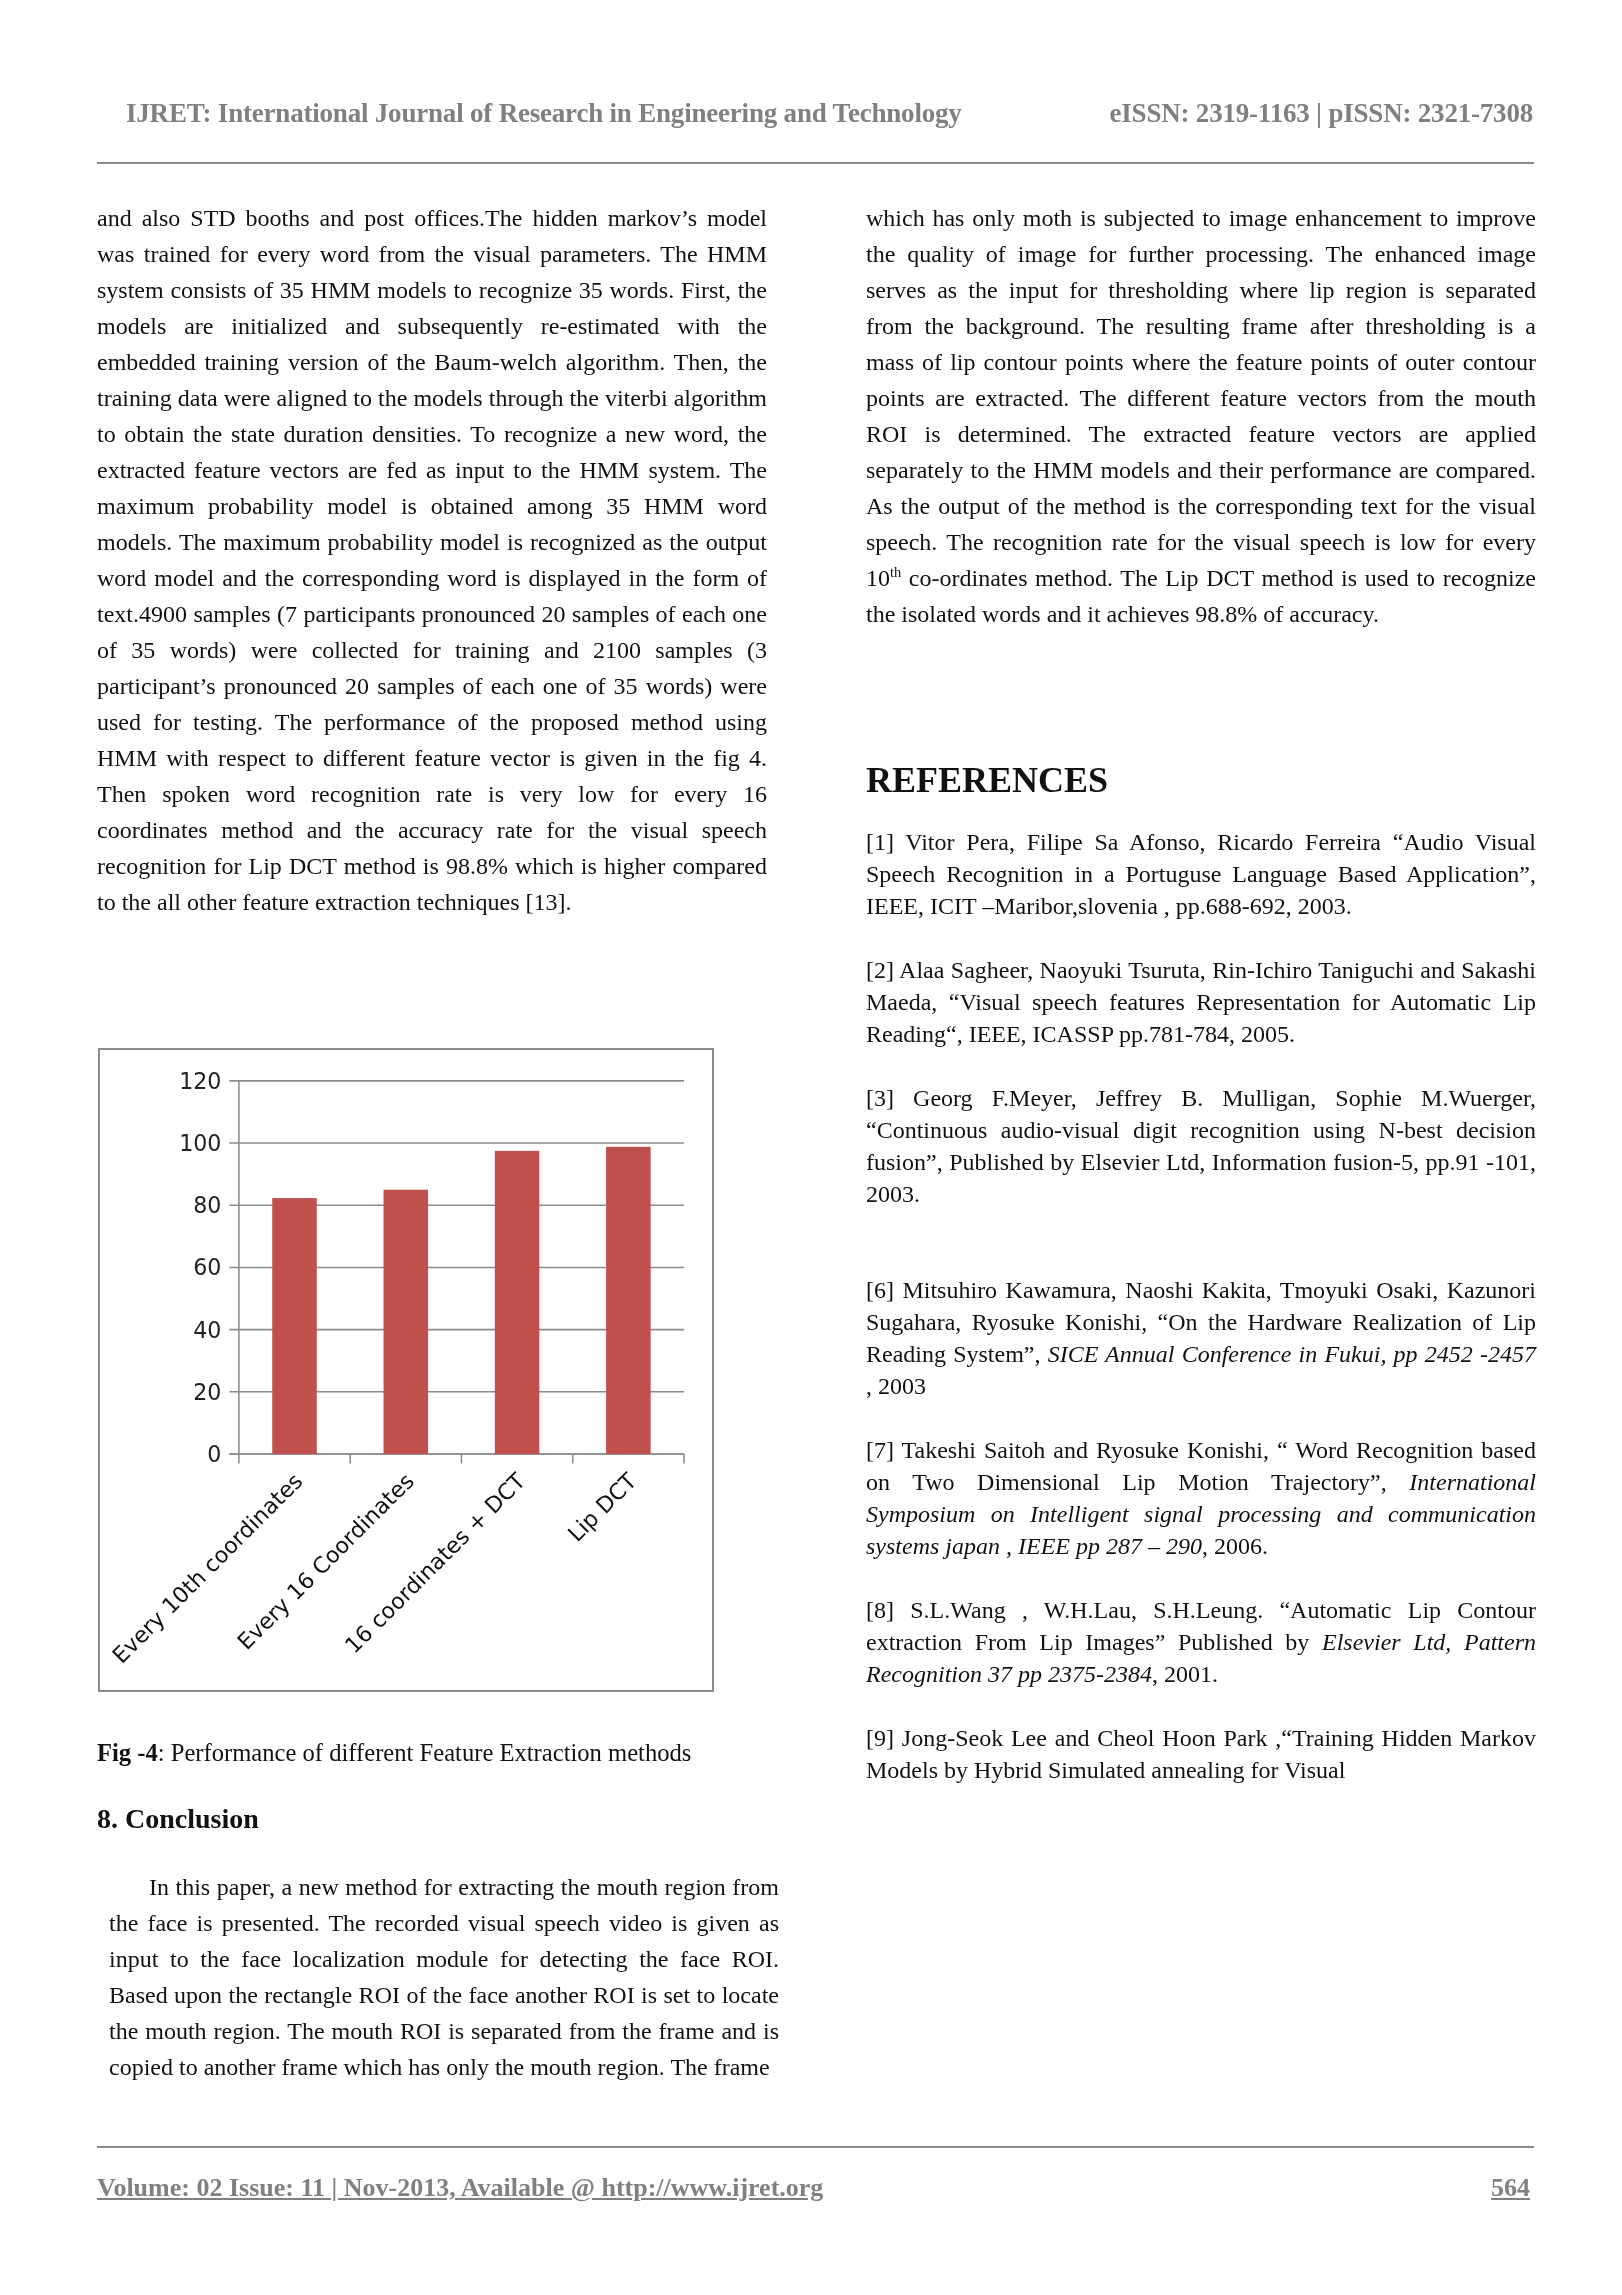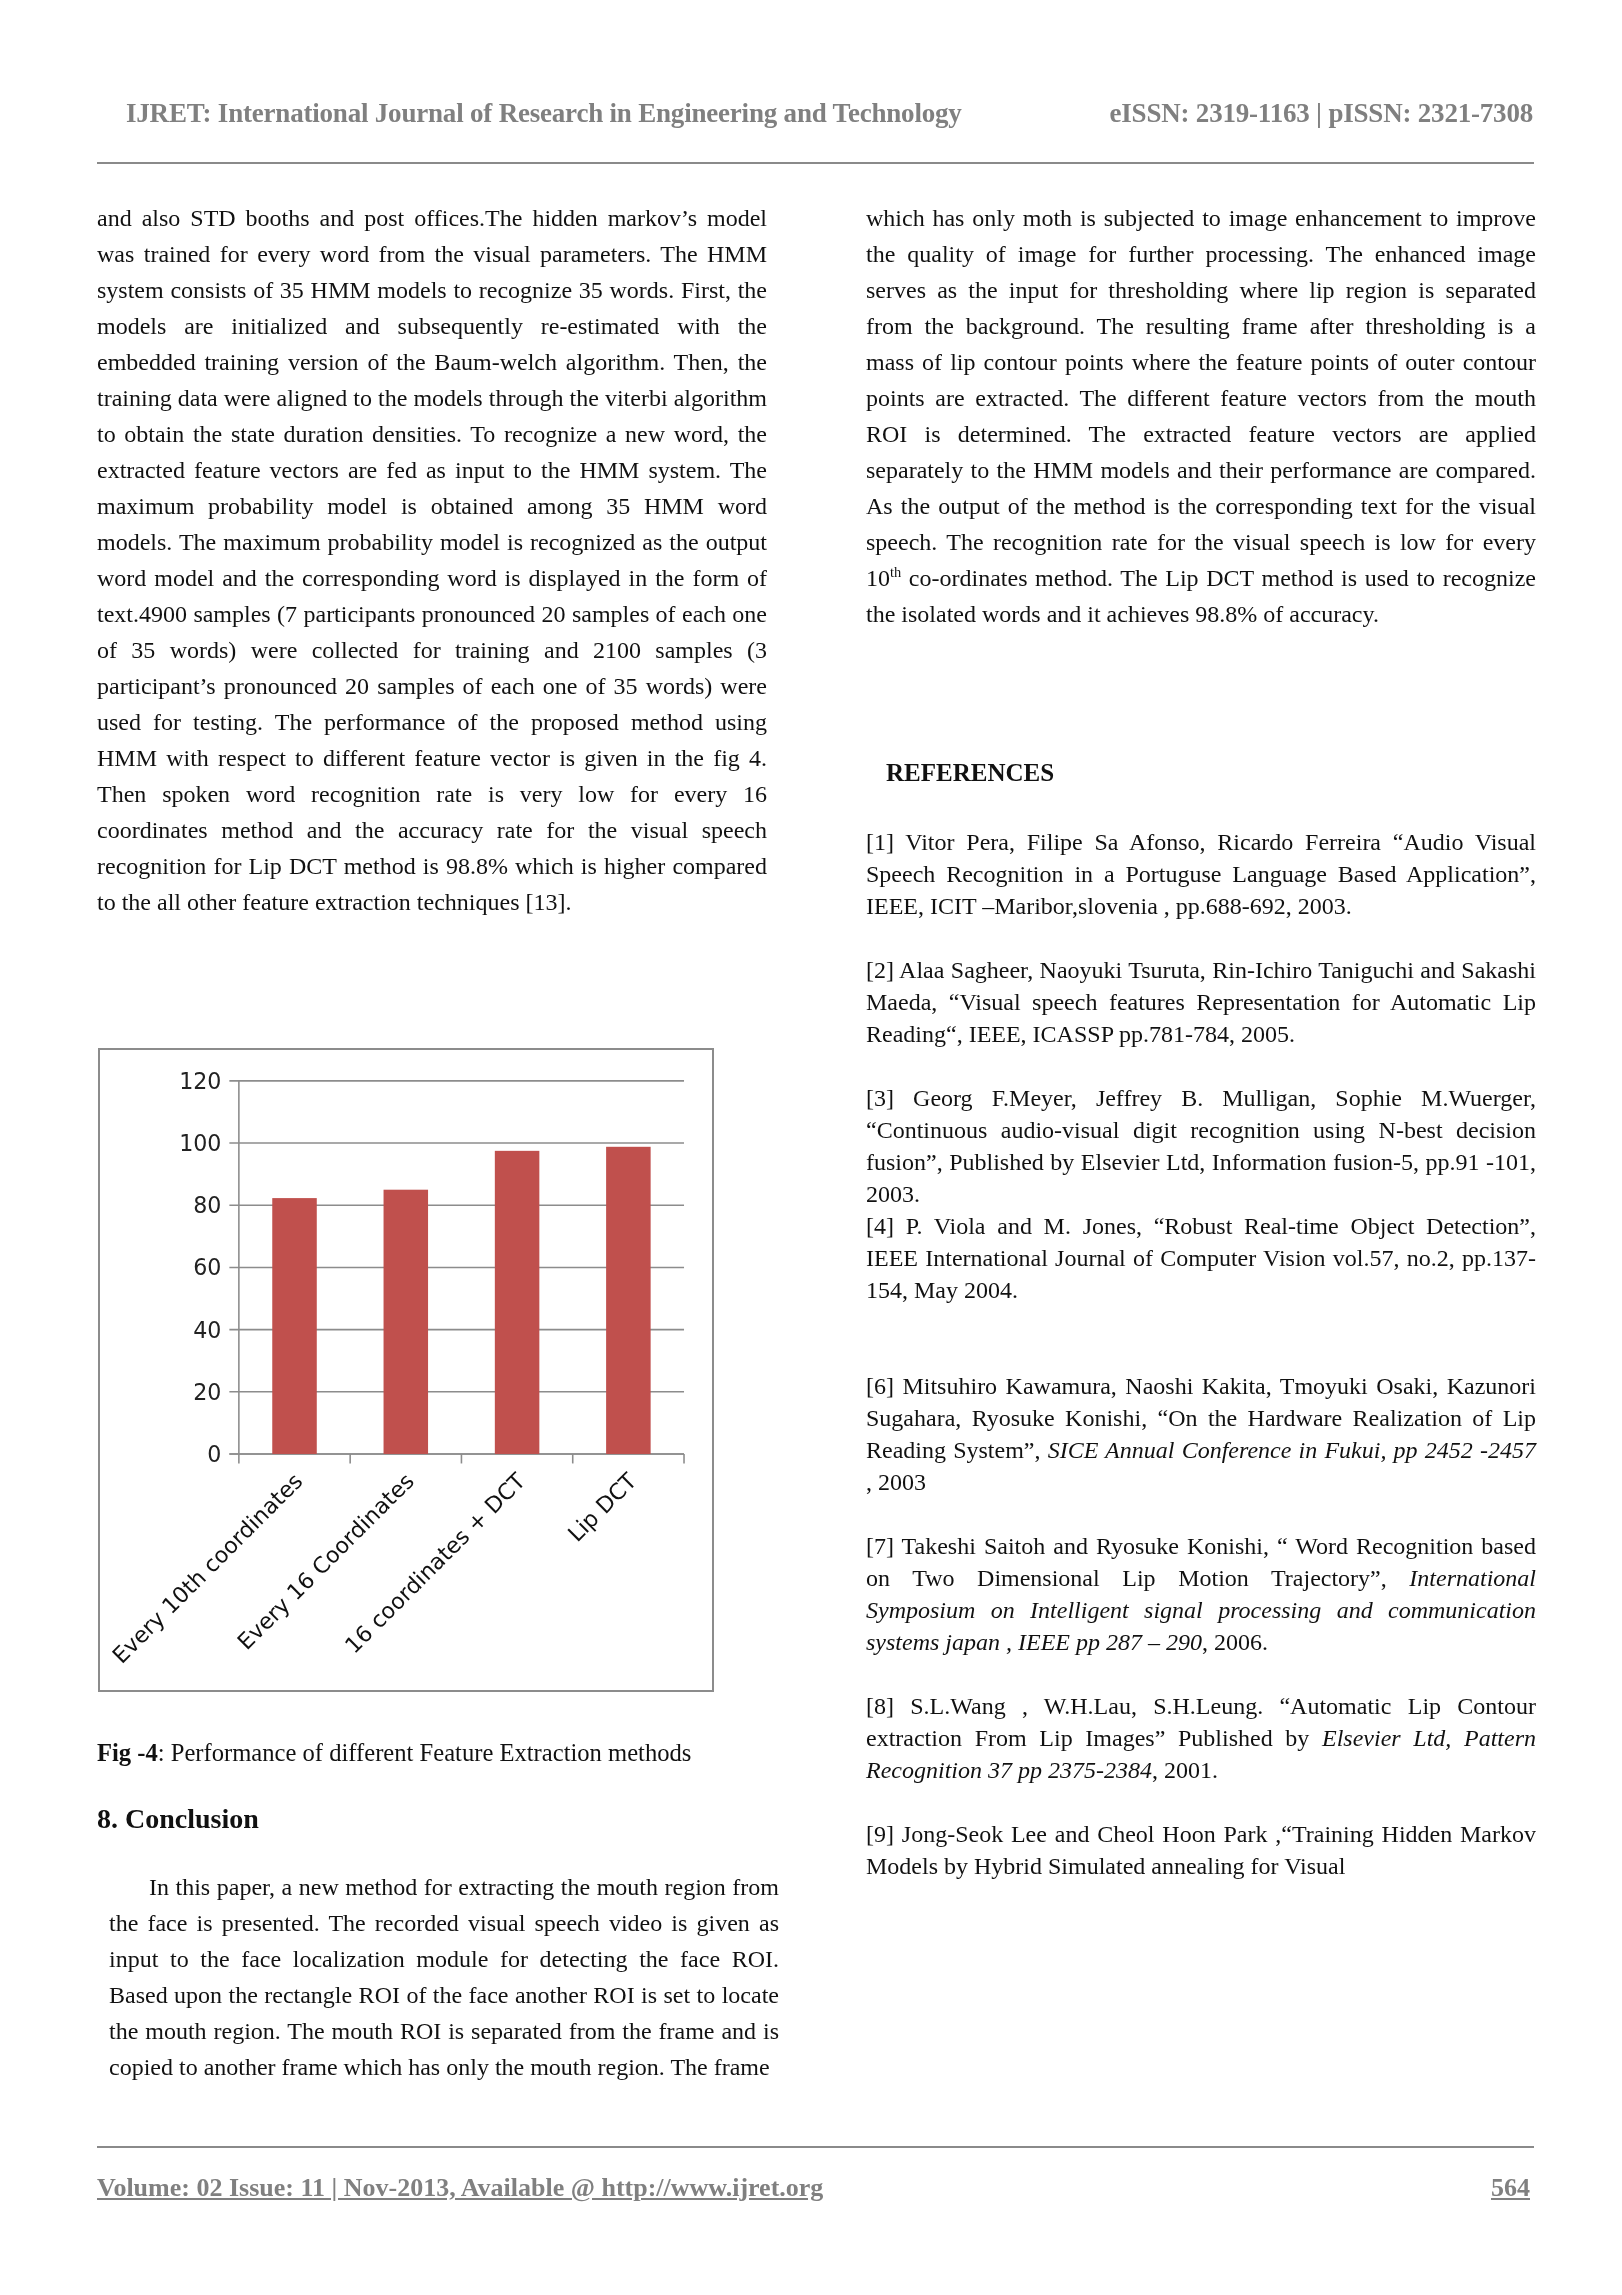--- a/index.html
+++ b/index.html
@@ -10,21 +10,21 @@
   .hdr-left { left: 97px; }
   .hdr-right { right: 90px; }
   .rule { position: absolute; left: 97px; width: 1437px; height: 2.4px; background: #8a8a8a; }
   .col { position: absolute; width: 670px; font-size: 24px; line-height: 36px;
          text-align: justify; }
   .col p { margin: 0; }
   .col-left { left: 97px; top: 200px; }
   .col-right { left: 866px; top: 200px; }
   .ref { font-size: 24px; line-height: 32px; text-align: justify; margin: 0; }
   .ref i { font-style: italic; margin-top: 36px; }
-  .h-refs { position: absolute; left: 886px; top: 759px; font-size: 25px; font-weight: bold; margin: 0; }
+  .h-refs { position: absolute; left: 866px; top: 759px; font-size: 36px; font-weight: bold; margin: 0; }
   .refs { position: absolute; left: 866px; width: 670px; top: 826px; }
   .gap { height: 32px; }
   .chart-frame { position: absolute; left: 98px; top: 1048px; width: 612px; height: 640px;
                  border: 2.4px solid #8c8c8c; background: #fff; }
   .chart-frame svg { position: absolute; left: 0; top: 0; }
   .caption { position: absolute; left: 97px; top: 1739px; font-size: 24.6px; white-space: nowrap; }
   .caption b { font-weight: bold; }
   .h-concl { position: absolute; left: 97px; top: 1803px; font-size: 28px; font-weight: bold; margin: 0; }
   .concl { position: absolute; left: 97px; top: 1857px; width: 670px; font-size: 24px;
            line-height: 36px; text-align: justify; text-indent: 40px; margin: 12px; }
@@ -88,21 +88,20 @@
   <p><span>which has only moth is subjected to image enhancement to improve the quality of image for further processing. The enhanced image serves as the input for thresholding where lip region is separated from the background. The resulting frame after thresholding is a mass of lip contour points where the feature points of outer contour points are extracted. The different feature vectors from the mouth ROI is determined. The extracted feature vectors are applied separately to the HMM models and their performance are compared. As the output of the method is the corresponding text for the visual speech. The recognition rate for the visual speech is low for every 10</span><sup>th</sup><span> co-ordinates method. The Lip DCT method is used to recognize the isolated words and it achieves 98.8% of accuracy.</span></p>
 </div>
 
 <h2 class="h-refs">REFERENCES</h2>
 <div class="refs" id="refs">
     <p class="ref"><span>[1] Vitor Pera, Filipe Sa Afonso, Ricardo Ferreira “Audio Visual Speech Recognition in a Portuguse Language Based Application”, IEEE, ICIT –Maribor,slovenia , pp.688-692, 2003.</span></p>
     <div class="gap"></div>
     <p class="ref"><span>[2] Alaa Sagheer, Naoyuki Tsuruta, Rin-Ichiro Taniguchi and Sakashi Maeda, “Visual speech features Representation for Automatic Lip Reading“, IEEE, ICASSP   pp.781-784, 2005.</span></p>
     <div class="gap"></div>
     <p class="ref"><span>[3] Georg F.Meyer, Jeffrey B. Mulligan, Sophie M.Wuerger, “Continuous audio-visual digit recognition using N-best decision fusion”, Published by Elsevier Ltd,  Information fusion-5, pp.91 -101, 2003.</span></p>
-    <p class="ref"><span>[4] P. Viola and M. Jones, “Robust Real-time Object Detection”, IEEE International Journal of Computer Vision vol.57, no.2, pp.137-154, May 2004.</span></p>
     <div class="gap"></div>
     <div class="gap"></div>
     <p class="ref"><span>[6] Mitsuhiro Kawamura, Naoshi Kakita, Tmoyuki Osaki, Kazunori Sugahara, Ryosuke Konishi, “On the Hardware Realization of Lip Reading System”, </span><i>SICE Annual Conference in Fukui, pp 2452 -2457</i><span> , 2003</span></p>
     <div class="gap"></div>
     <p class="ref"><span>[7] Takeshi Saitoh and Ryosuke Konishi, “ Word Recognition based on Two Dimensional Lip Motion Trajectory”, </span><i>International Symposium on  Intelligent signal processing and communication systems japan , IEEE pp 287 – 290</i><span>, 2006.</span></p>
     <div class="gap"></div>
     <p class="ref"><span>[8] S.L.Wang , W.H.Lau, S.H.Leung. “Automatic Lip Contour extraction From Lip Images” Published by </span><i>Elsevier Ltd, Pattern Recognition 37 pp 2375-2384</i><span>, 2001.</span></p>
     <div class="gap"></div>
     <p class="ref"><span>[9] Jong-Seok Lee and Cheol Hoon Park ,“Training Hidden Markov Models by Hybrid Simulated annealing for Visual</span></p>
   </div>

